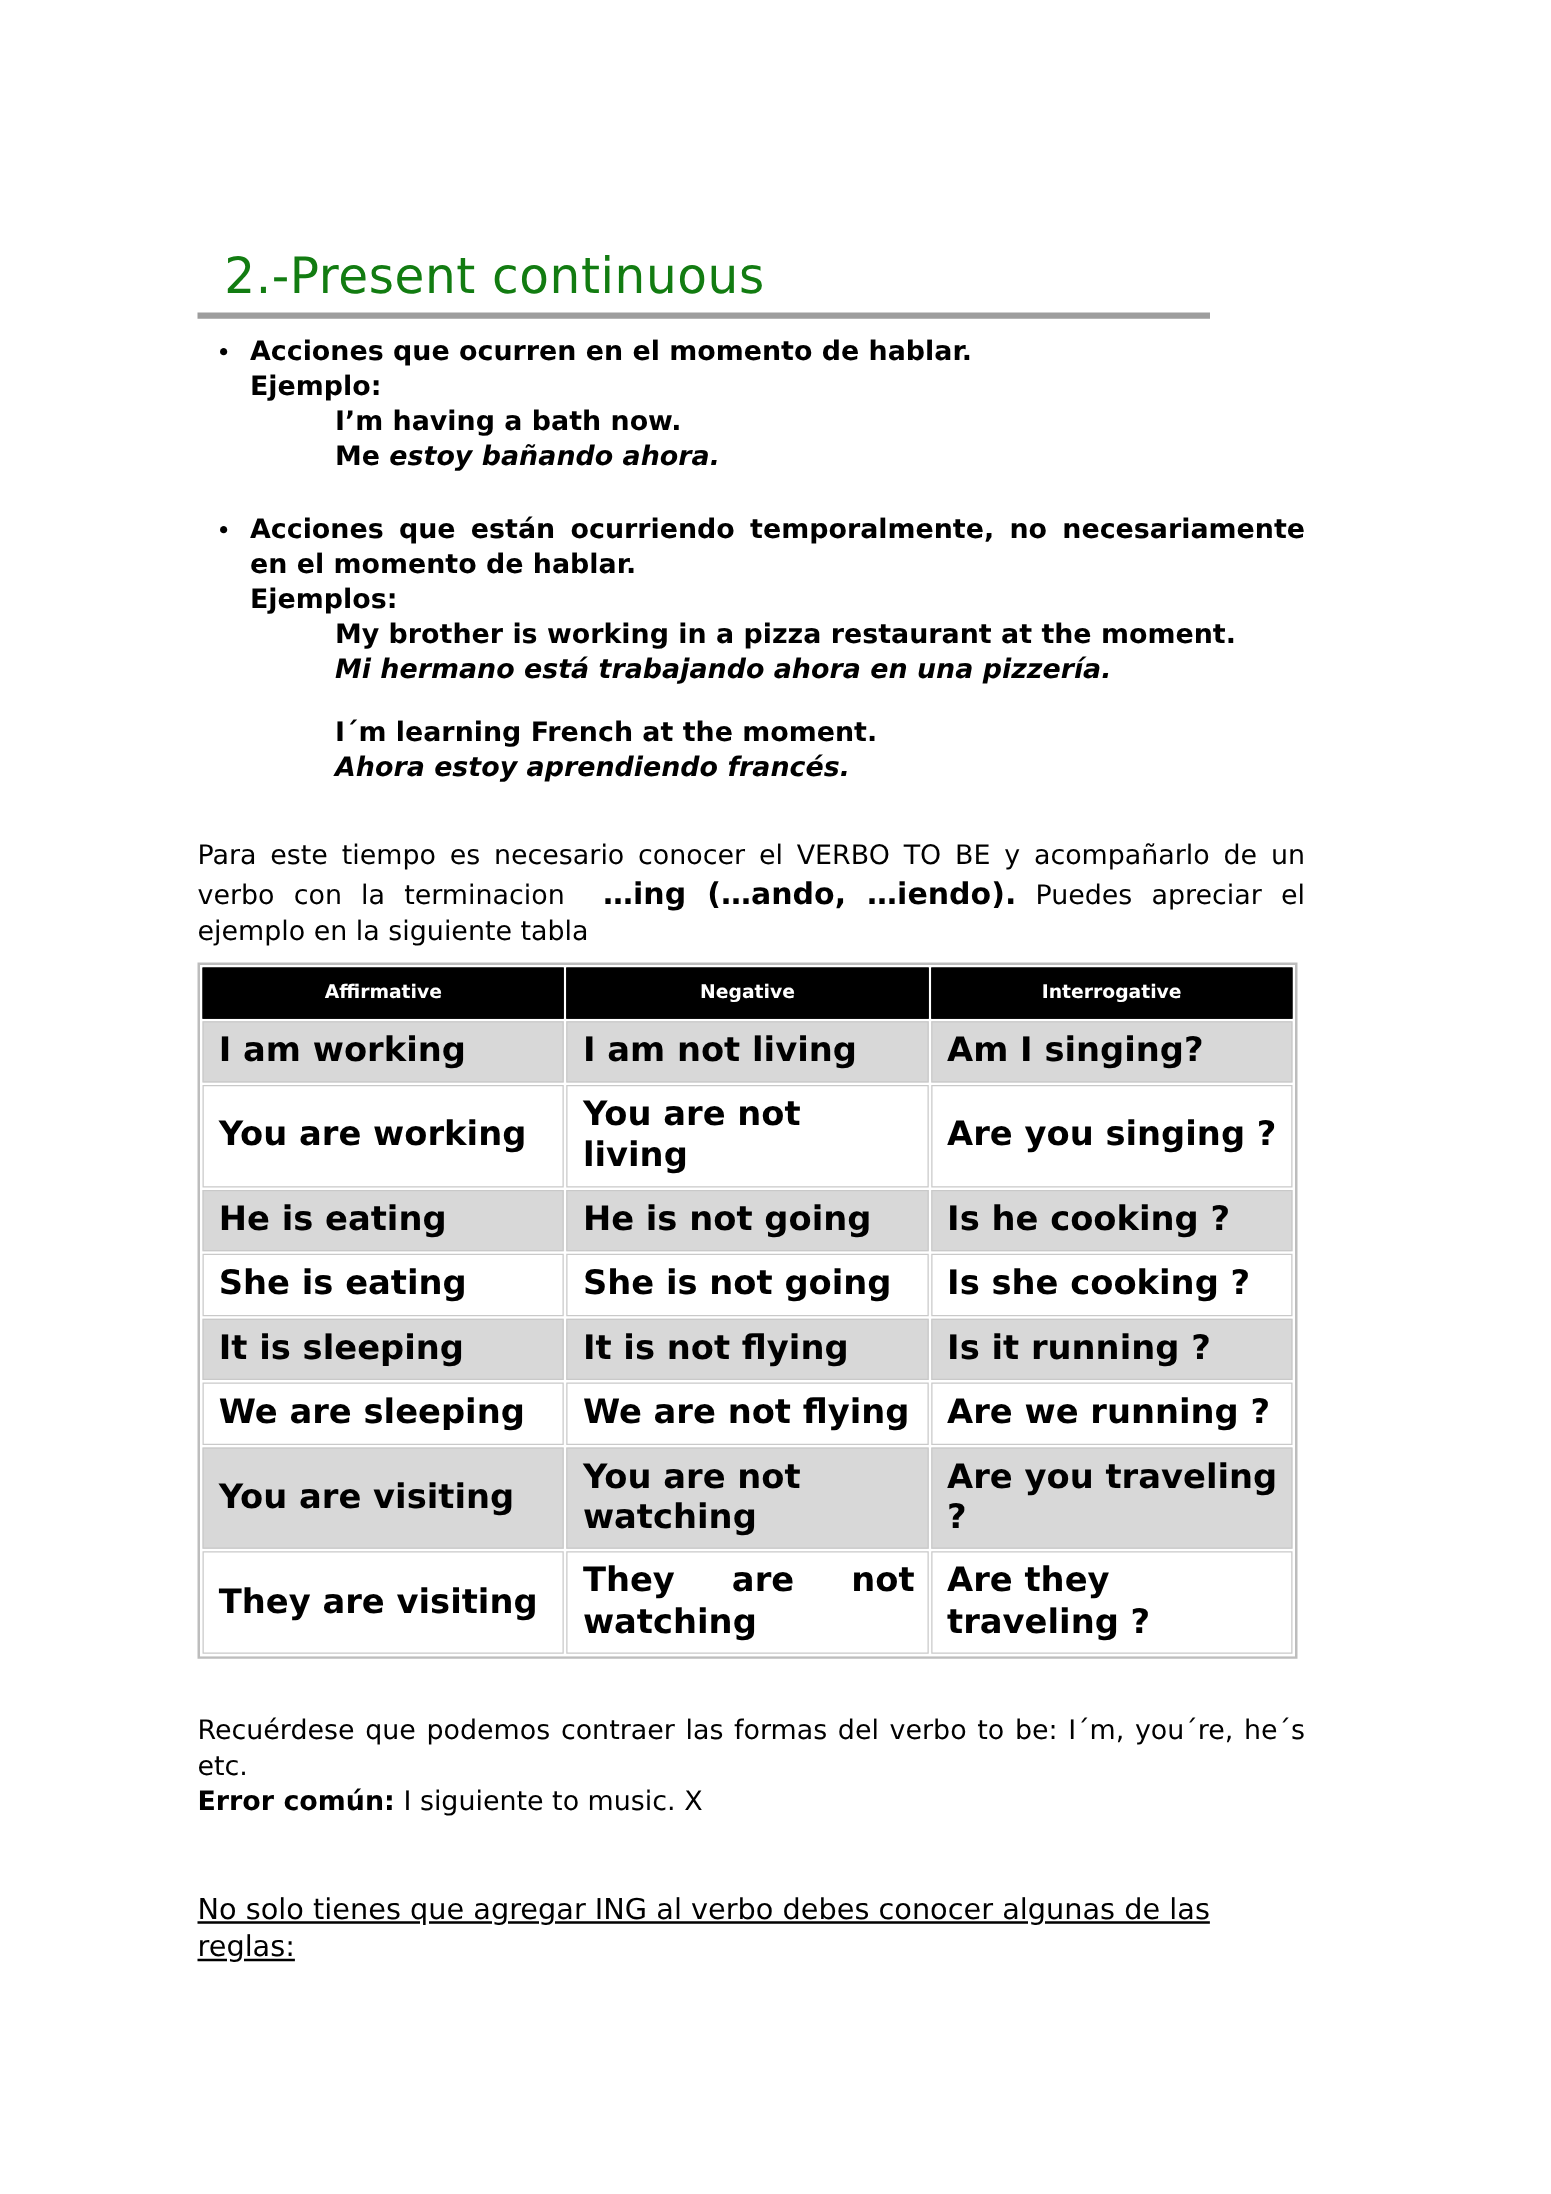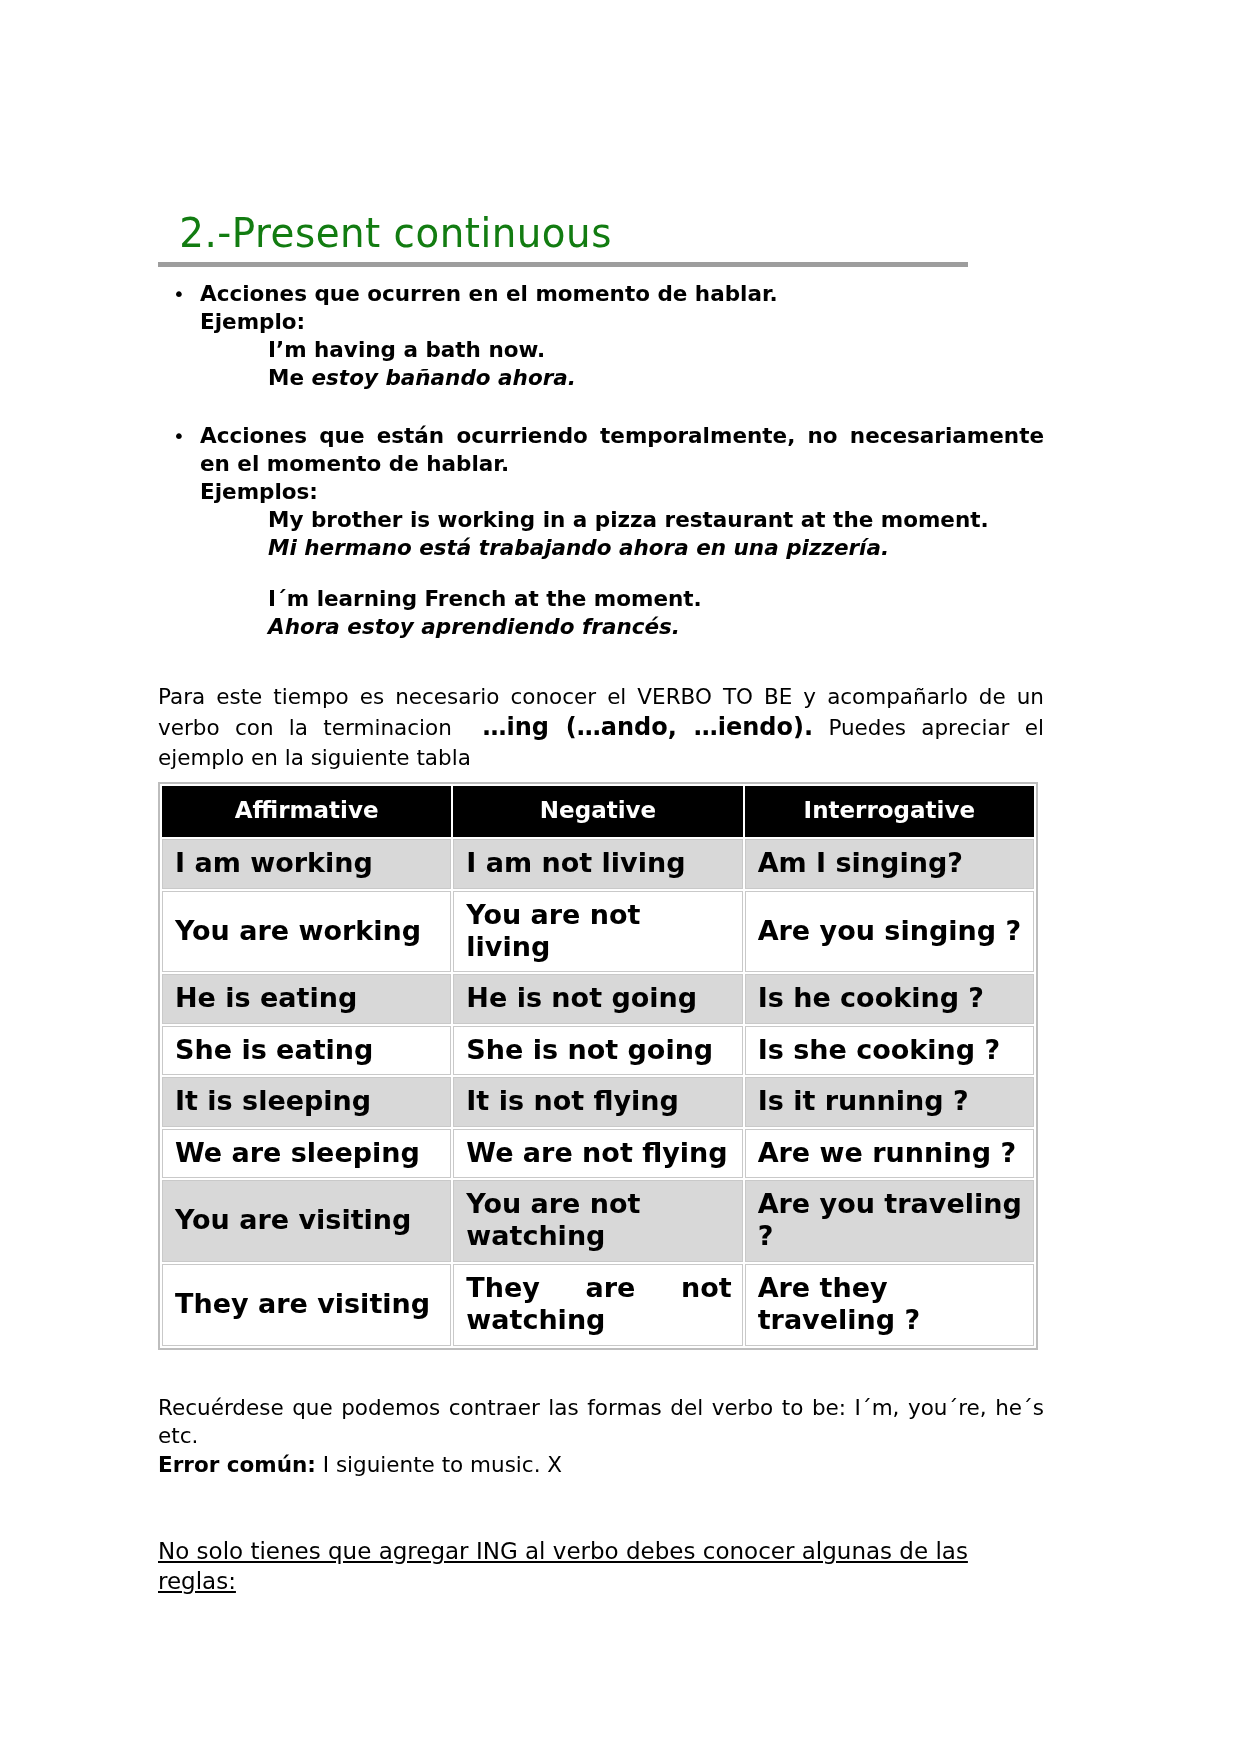--- a/index.html
+++ b/index.html
@@ -10,21 +10,21 @@
   body {
     width: 1241px;
     height: 1755px;
     position: relative;
     font-family: "DejaVu Sans", sans-serif;
     color: #000000;
     overflow: hidden;
   }
   .page {
     position: absolute;
-    left: 0; top: 12px;
+    left: 0; top: 0;
     width: 1241px;
     height: 1369px;
     box-sizing: border-box;
     padding: 0;
   }
 
   
   .title-wrap {
     position: absolute;
     left: 158px;
@@ -111,21 +111,21 @@
     border-collapse: separate;
     border-spacing: 2px;
     width: 100%;
     table-layout: fixed;
     background: #ffffff;
   }
   table.conj th {
     background: #000000;
     color: #ffffff;
     font-weight: bold;
-    font-size: 23px;
+    font-size: 15px;
     text-align: center;
     padding: 9px 6px 10px 6px;
     border: 1px solid #000000;
     font-family: "DejaVu Sans", sans-serif;
   }
   table.conj td {
     font-weight: bold;
     font-size: 27px;
     padding: 7px 10px 8px 12px;
     border: 1px solid #c9c9c9;

